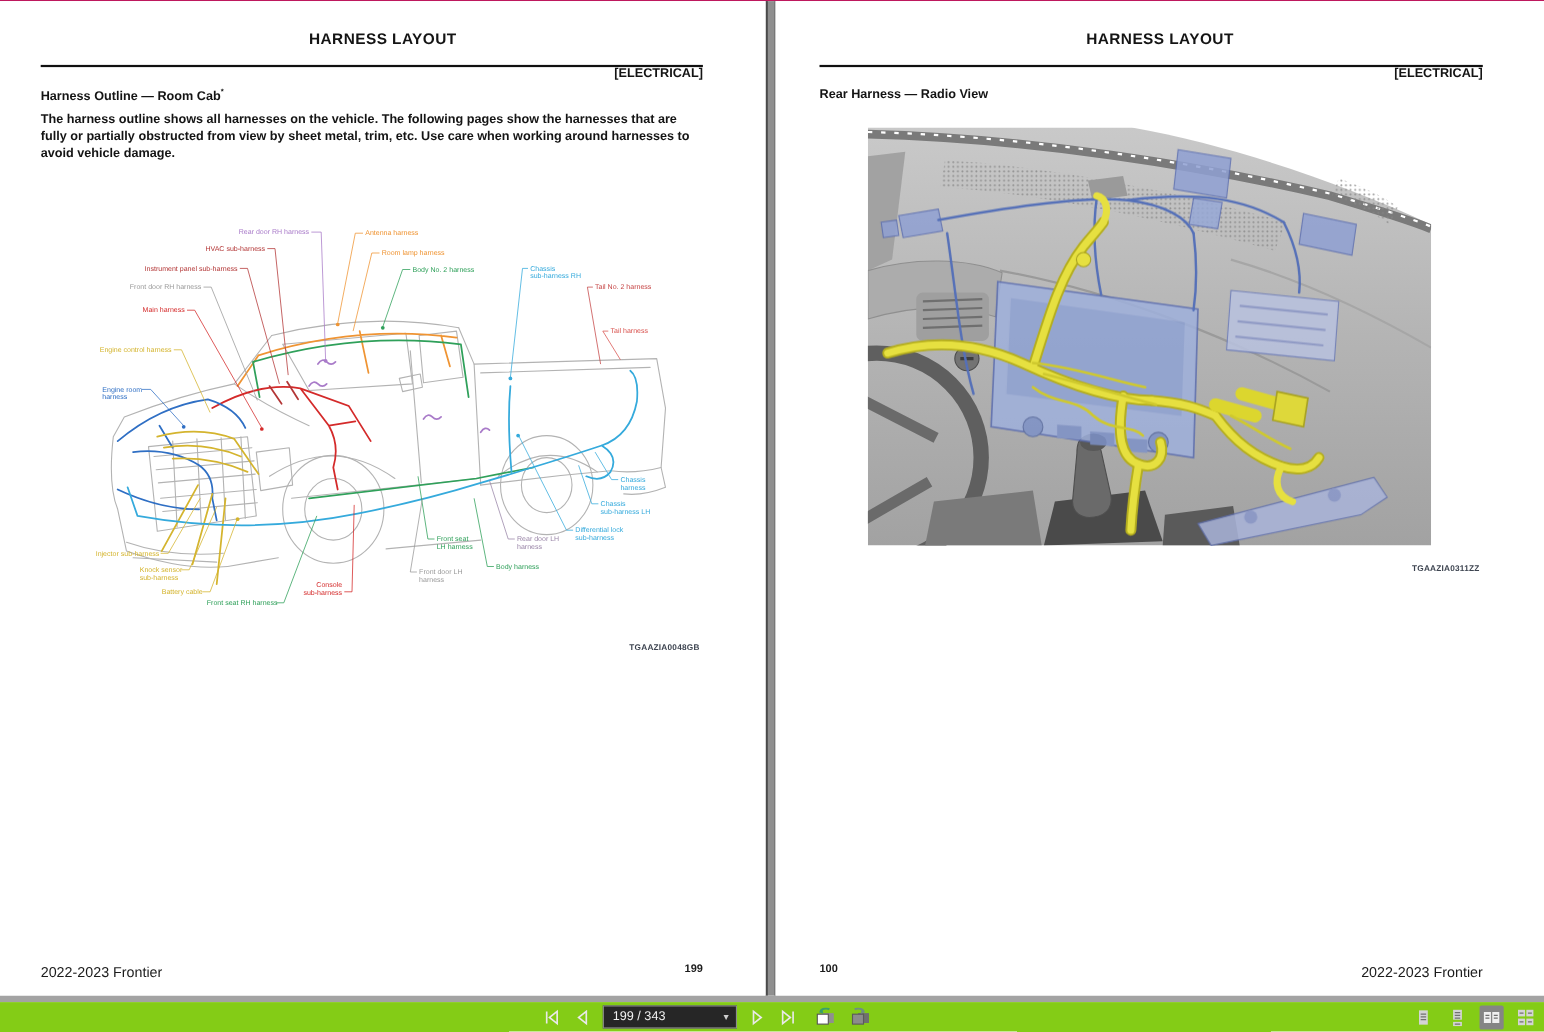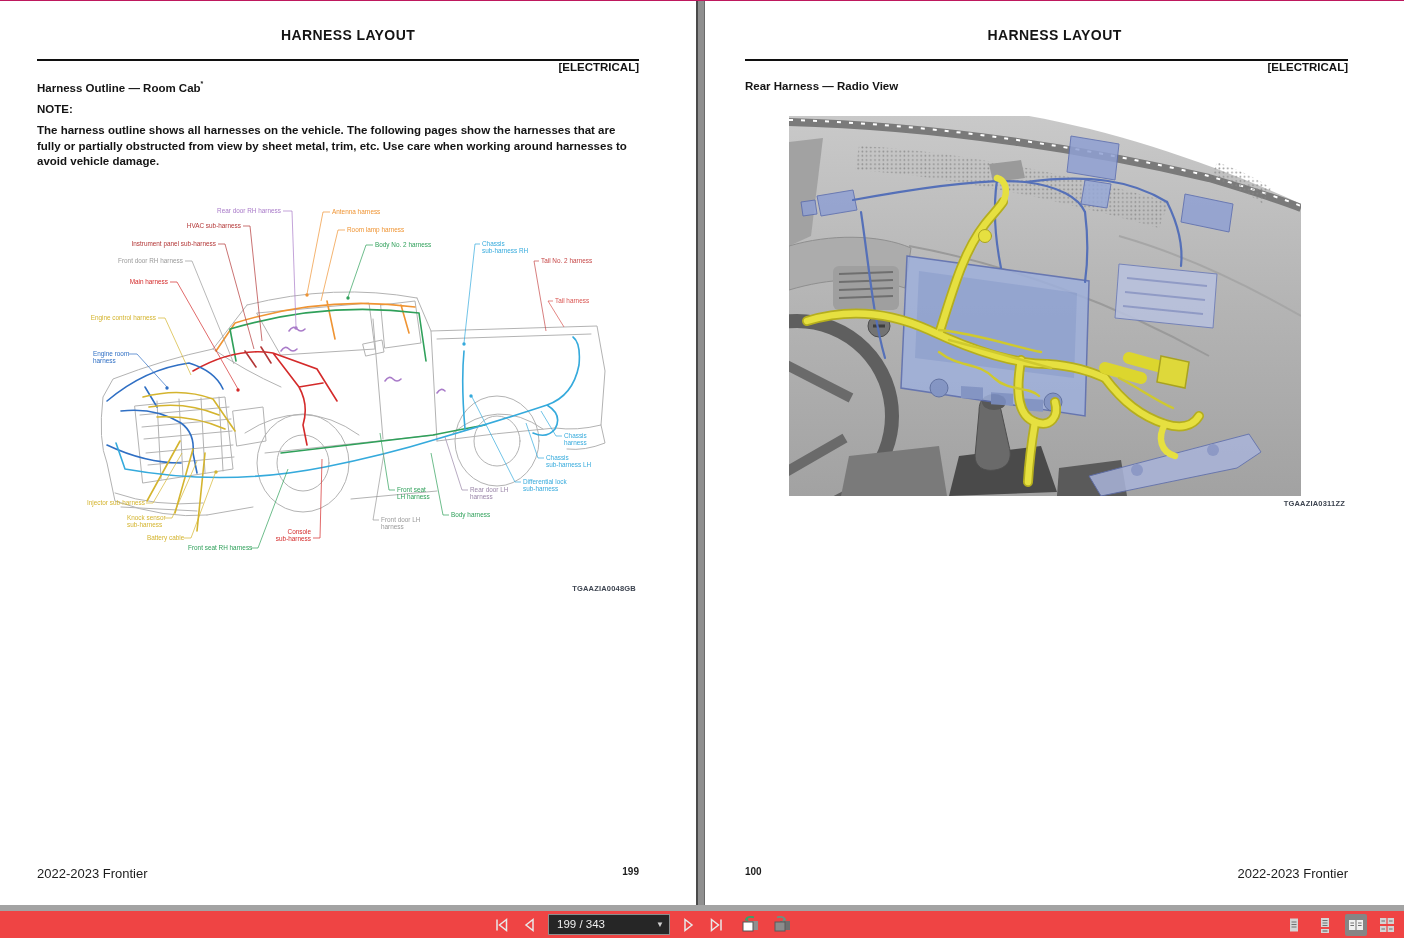--- a/index.html
+++ b/index.html
@@ -21,33 +21,33 @@
   .page.right .prule{left:40px;right:56px;}
   .psubtitle{position:absolute;top:79px;font-size:11.5px;font-weight:bold;color:#141414;}
   .page.left  .psubtitle{left:37px;}
   .page.right .psubtitle{left:40px;}
   .psubtitle sup{font-size:7px;vertical-align:6px;}
   .note{position:absolute;top:101px;left:37px;width:600px;font-size:11.5px;font-weight:bold;
         color:#141414;line-height:1.33;}
   .note .note-label{display:block;margin-bottom:6px;}
   .figcode{position:absolute;font-size:7.5px;letter-spacing:.2px;color:#3d4450;font-weight:bold;}
   .page.left  .figcode{top:583px;right:60px;margin-left:29px;}
-  .page.right .figcode{top:498px;right:59px;}
-  .pfooter{position:absolute;bottom:24px;left:37px;right:57px;font-size:13px;color:#1c1c1c;}
+  .page.right .figcode{top:511px;right:59px;}
+  .pfooter{position:absolute;bottom:14px;left:37px;right:57px;font-size:13px;color:#1c1c1c;}
   .page.right .pfooter{left:40px;right:56px;}
   .pfooter .fleft{float:left;}
   .pfooter .fright{float:right;}
   .pfooter .pno{font-weight:bold;font-size:10px;}
   
   .truck-wrap{position:absolute;left:85px;top:200px;width:560px;height:365px;}
   .radio-wrap{position:absolute;left:84px;top:115px;width:512px;height:380px;}
   #truck-svg text{font-size:6.4px;font-family:"Liberation Sans",sans-serif;}
   
   .tstrip{width:100%;height:6px;background:#a3a3a3;}
-  .toolbar{position:relative;width:100%;height:27px;background:#ef4444;}
+  .toolbar{position:relative;width:100%;height:27px;background:#84cc16;}
   .navgroup{position:absolute;left:494px;top:0;height:27px;display:flex;align-items:center;gap:12px;}
   .tbtn{background:none;border:none;padding:0;margin:0;height:20px;display:flex;align-items:center;cursor:default;}
   .pagefield{position:relative;width:112px;height:19px;background:#262626;border:1px solid #8d8d8d;
              color:#f0f0f0;font-size:11.5px;line-height:19px;padding-left:8px;box-sizing:content-box;
              font-family:"Liberation Sans",sans-serif;}
   .pagefield .dd{position:absolute;right:5px;top:0;font-size:8px;color:#cfcfcf;line-height:19px;}
   .viewgroup{position:absolute;right:6px;top:0;height:27px;display:flex;align-items:center;gap:9px;}
   .vbtn{width:22px;height:22px;display:flex;align-items:center;justify-content:center;border-radius:2px;}
   .vbtn.active{background:#858585;}
 </style>
@@ -56,21 +56,20 @@
 
 <div class="viewer">
   <div class="pages">
 
     <section class="page left">
       <div class="ptitle">HARNESS LAYOUT</div>
       <div class="psection">[ELECTRICAL]</div>
       <div class="prule"></div>
       <div class="psubtitle"><span>Harness Outline — Room Cab</span><sup>*</sup></div>
       <div class="note">
-        <span class="note-label">NOTE:</span>
         <span>The harness outline shows all harnesses on the vehicle. The following pages show the harnesses that are fully or partially obstructed from view by sheet metal, trim, etc. Use care when working around harnesses to avoid vehicle damage.</span>
       </div>
 
       <div class="truck-wrap">
         <svg id="truck-svg" viewBox="0 0 560 365" width="560" height="365" xmlns="http://www.w3.org/2000/svg">
 
           <g fill="none" stroke="#b3b3b3" stroke-width="1" stroke-linecap="round" stroke-linejoin="round">
             <path d="M162,104 Q250,82 332,97"></path>
             <path d="M162,104 L128,148 Q80,158 28,178 L18,196 Q13,240 22,262 L30,300 Q80,318 122,314"></path>
             <path d="M50,205 L140,196 L148,268 L58,282 Z"></path>

